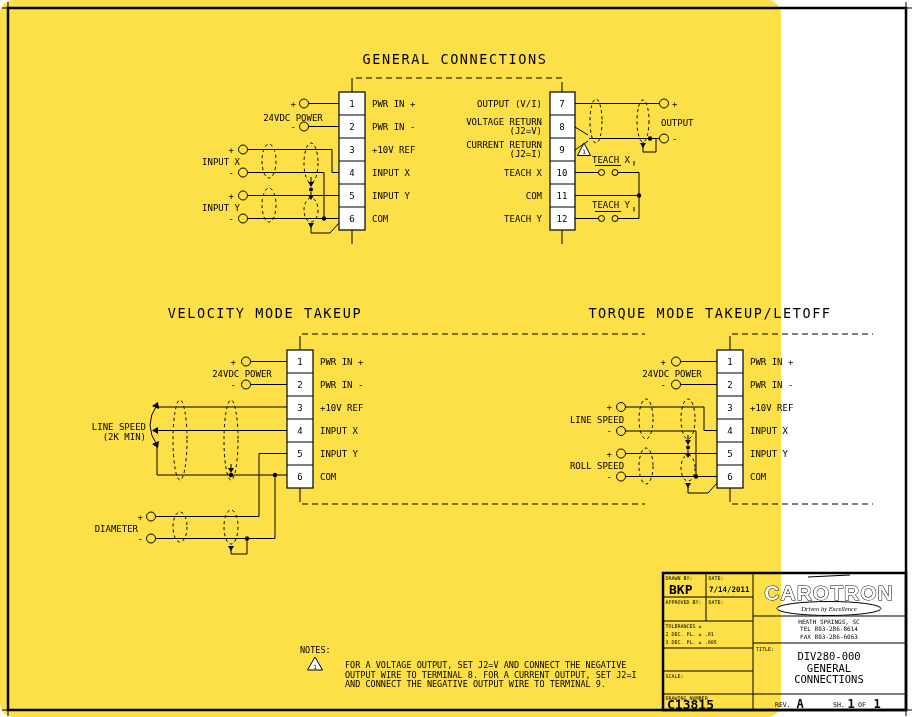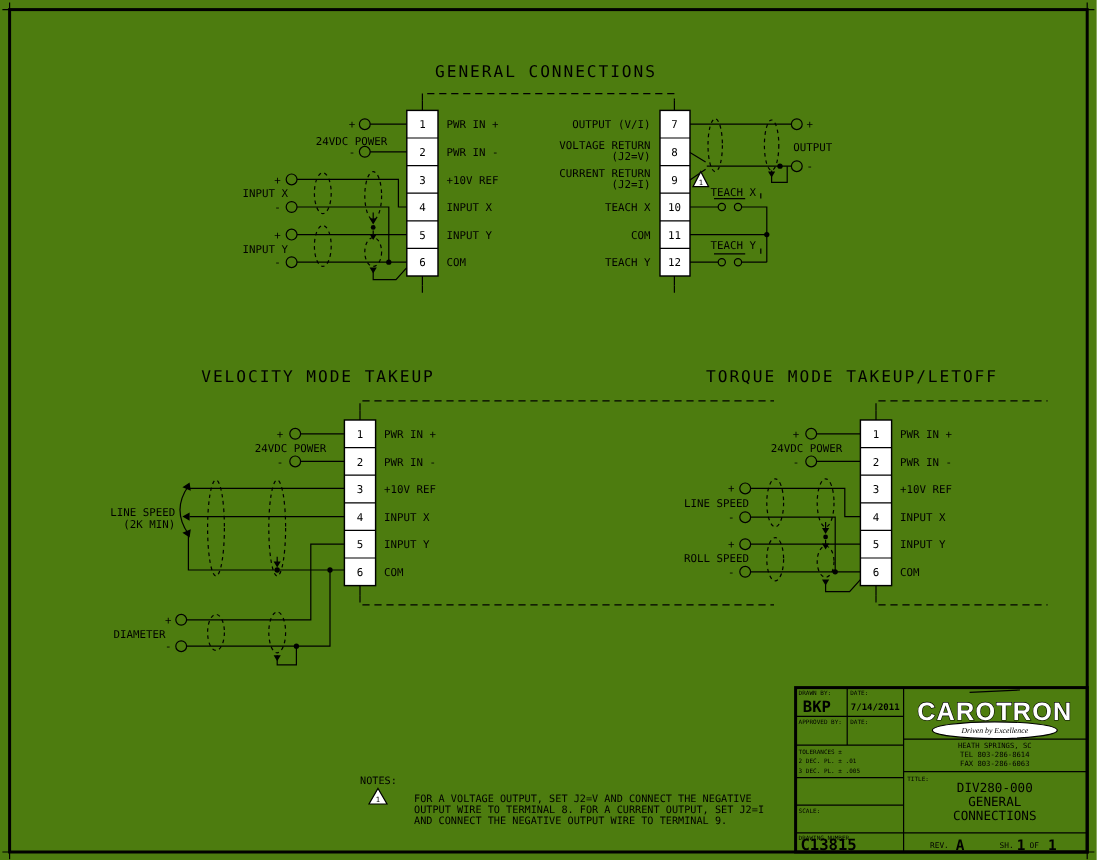--- a/index.html
+++ b/index.html
@@ -1,16 +1,16 @@
 <!DOCTYPE html>
 <html><head>
 <meta charset="utf-8">
 <style>
   html,body{margin:0;padding:0;background:#fff;}
-  #sheet{width:914px;height:717px;position:relative;background:#4d7c0f;}
+  #sheet{width:781px;height:717px;position:relative;background:#fde047;border-radius:14px;}
   svg{display:block;}
   svg text{fill:#000;font-family:"DejaVu Sans Mono",monospace;}
   .ttl{font-size:13.5px;letter-spacing:1.6px;}
   .lbl{font-size:9px;}
   .sm{font-size:8.5px;}
   .t6{font-size:6px;}
   .t65{font-size:6.5px;}
   .tb5{font-size:5px;}
   .mid{text-anchor:middle;}
   .end{text-anchor:end;}

